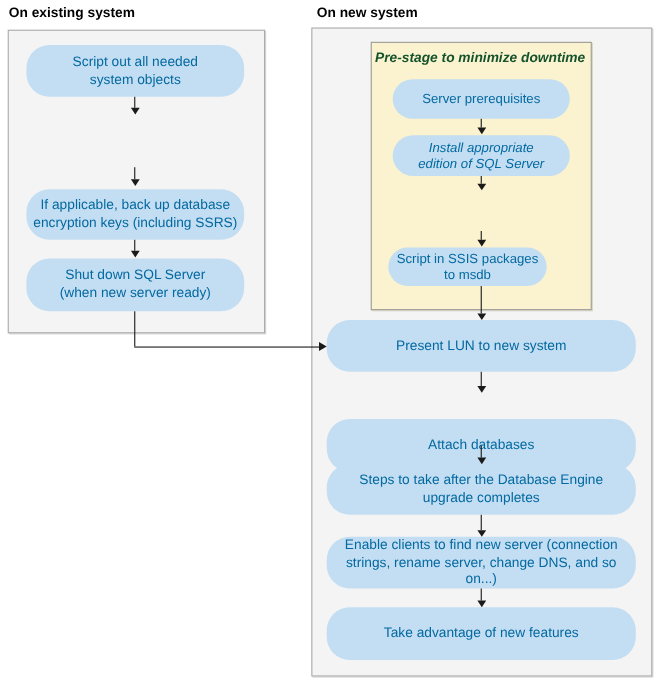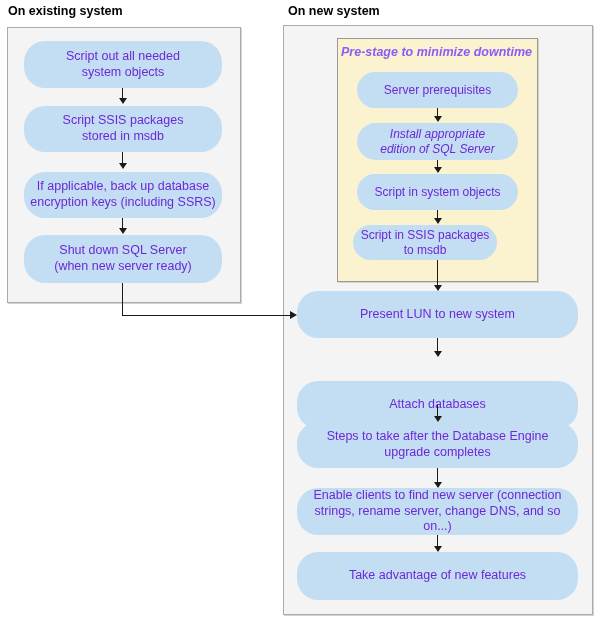--- a/index.html
+++ b/index.html
@@ -13,30 +13,30 @@
     white-space:nowrap;
   }
   .panel {
     position:absolute; background:#f4f4f4;
     border:1px solid #ababab; box-shadow:1px 1px 0 #d2d2d2;
   }
   .box {
     position:absolute; background:#c3def2;
     display:flex; align-items:center; justify-content:center;
     text-align:center; white-space:pre-line;
-    font-size:12.5px; line-height:1.25; color:#6d28d9;
+    font-size:12.5px; line-height:1.25; color:#0369a1;
     padding:0 4px; box-sizing:border-box;border-radius:21px;
   }
   .prestage {
     position:absolute; background:#fbf3cf;
     border:1px solid #999999; box-shadow:1px 1px 0 #d8d4c6;
   }
   .prestage-title {
     position:absolute; left:0; width:100%; text-align:center;
-    font-size:12.5px; font-weight:bold; font-style:italic; color:#8b5cf6;
+    font-size:12.5px; font-weight:bold; font-style:italic; color:#14532d;
   }
   .vline { position:absolute; width:1px; background:#1a1a1a; }
   .hline { position:absolute; height:1px; background:#1a1a1a; }
   .head-down {
     position:absolute; width:0; height:0;
     border-left:4px solid transparent; border-right:4px solid transparent;
     border-top:6px solid #1a1a1a;
   }
   .head-right {
     position:absolute; width:0; height:0;
@@ -49,22 +49,20 @@
 
 <div class="stage">
 
   <div class="heading" style="left:8px; top:4px;">On existing system</div>
   <div class="heading" style="left:288px; top:4px;">On new system</div>
 
   <div class="panel" style="left:7px; top:27px; width:232px; height:274px;"></div>
 
   <div class="box" style="left:24px; top:41px;  width:198px; height:47px;">Script out all needed
 system objects</div>
-  <div class="box" style="left:24px; top:106px; width:198px; height:46px;">Script SSIS packages
-stored in msdb</div>
   <div class="box" style="left:24px; top:172px; width:198px; height:46px;">If applicable, back up database
 encryption keys (including SSRS)</div>
   <div class="box" style="left:24px; top:235px; width:198px; height:48px;">Shut down SQL Server
 (when new server ready)</div>
 
   <div>
     <div class="vline" style="left:122px; top:88px; height:10px;"></div>
     <div class="head-down" style="left:119px; top:98px;"></div>
   </div>
   <div>
@@ -77,21 +75,20 @@
   </div>
 
   <div class="panel" style="left:283px; top:25px; width:308px; height:588px;"></div>
 
   <div class="prestage" style="left:337px; top:38px; width:199px; height:242px;"></div>
   <div class="prestage-title" style="left:337px; top:45px; width:199px;">Pre-stage to minimize downtime</div>
 
   <div class="box" style="left:357px; top:72px;  width:161px; height:36px; font-size:12px;">Server prerequisites</div>
   <div class="box" style="left:357px; top:123px; width:161px; height:37px; font-size:12px;font-style:italic;">Install appropriate
 edition of SQL Server</div>
-  <div class="box" style="left:357px; top:174px; width:161px; height:36px; font-size:12px;">Script in system objects</div>
   <div class="box" style="left:353px; top:225px; width:144px; height:35px; font-size:12px;">Script in SSIS packages
 to msdb</div>
 
   <div>
     <div class="vline" style="left:437px; top:108px; height:8px;"></div>
     <div class="head-down" style="left:434px; top:116px;"></div>
   </div>
   <div>
     <div class="vline" style="left:437px; top:160px; height:7px;"></div>
     <div class="head-down" style="left:434px; top:167px;"></div>

